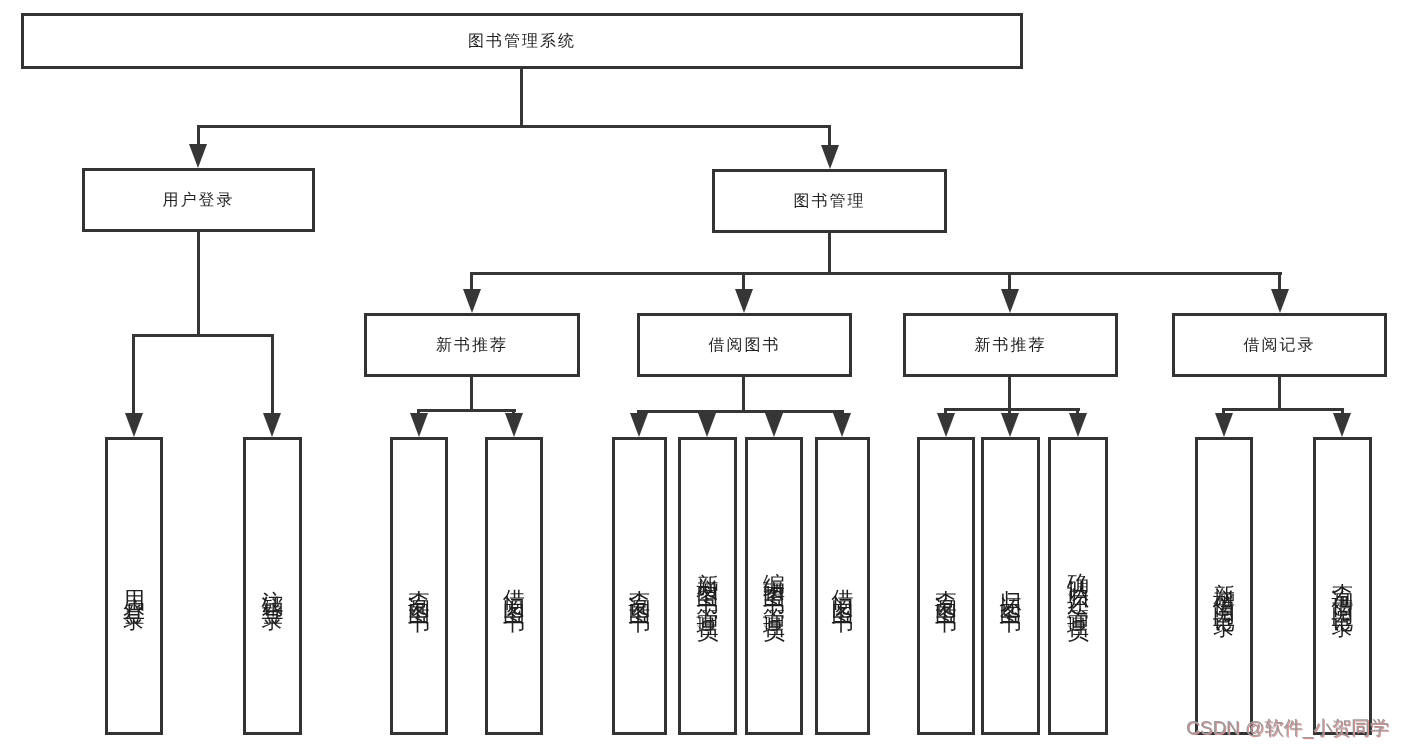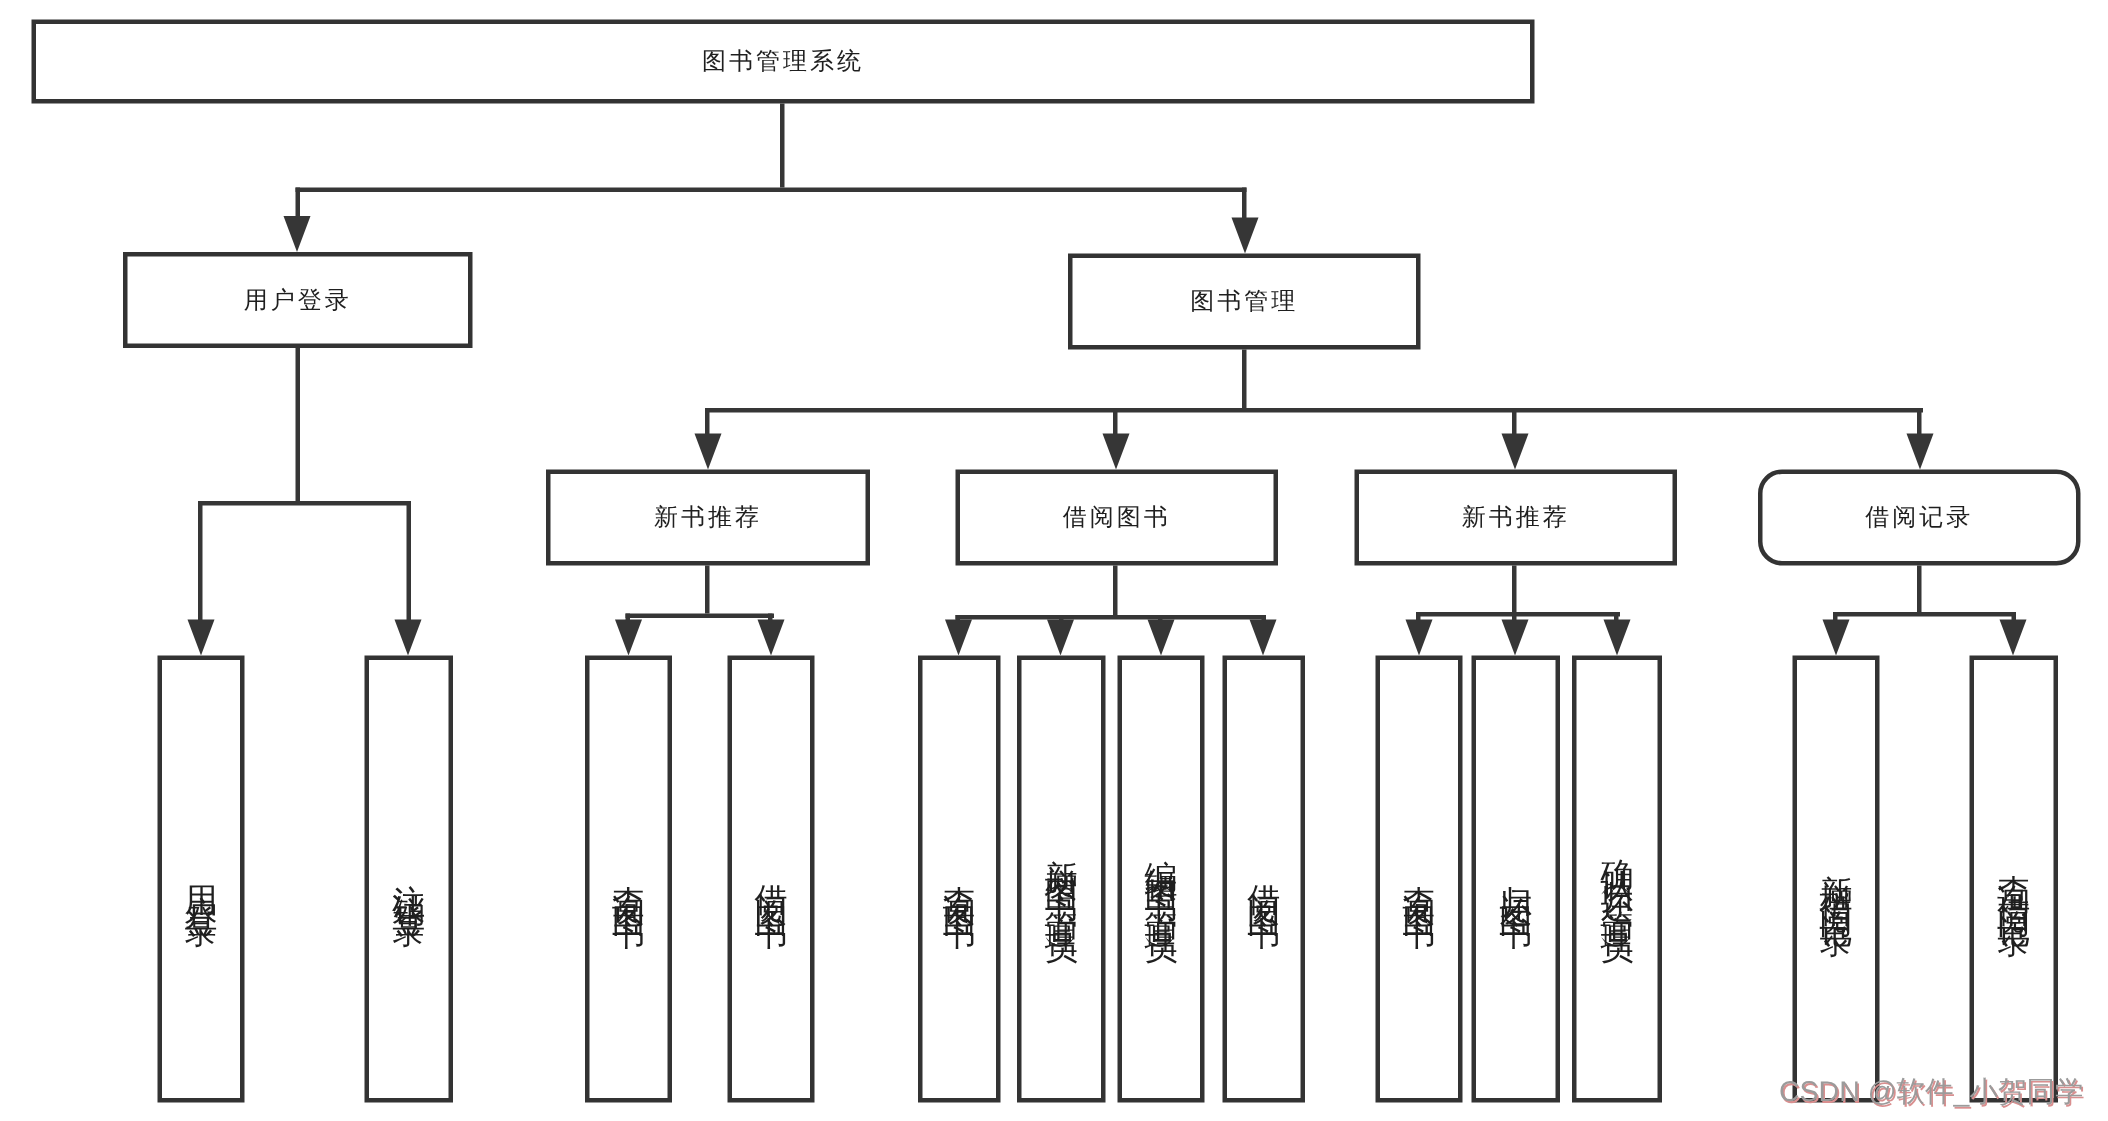--- a/index.html
+++ b/index.html
@@ -73,21 +73,21 @@
 
   <div class="node node-h" style="left:364px;top:313px;width:216px;height:64px;">
     <span class="label">新书推荐</span>
   </div>
   <div class="node node-h" style="left:637px;top:313px;width:215px;height:64px;">
     <span class="label">借阅图书</span>
   </div>
   <div class="node node-h" style="left:903px;top:313px;width:215px;height:64px;">
     <span class="label">新书推荐</span>
   </div>
-  <div class="node node-h" style="left:1172px;top:313px;width:215px;height:64px;border-radius:16px;">
+  <div class="node node-h" style="left:1172px;top:313px;width:215px;height:64px;">
     <span class="label">借阅记录</span>
   </div>
 
   <div class="vline" style="left:470px;top:377px;height:32px;"></div>
   <div class="hline" style="left:417px;top:409px;width:99px;"></div>
   <div class="vline" style="left:417px;top:409px;height:5px;"></div>
   <div class="arrow" style="left:410px;top:413px;"></div>
   <div class="vline" style="left:512px;top:409px;height:5px;"></div>
   <div class="arrow" style="left:505px;top:413px;"></div>
 

